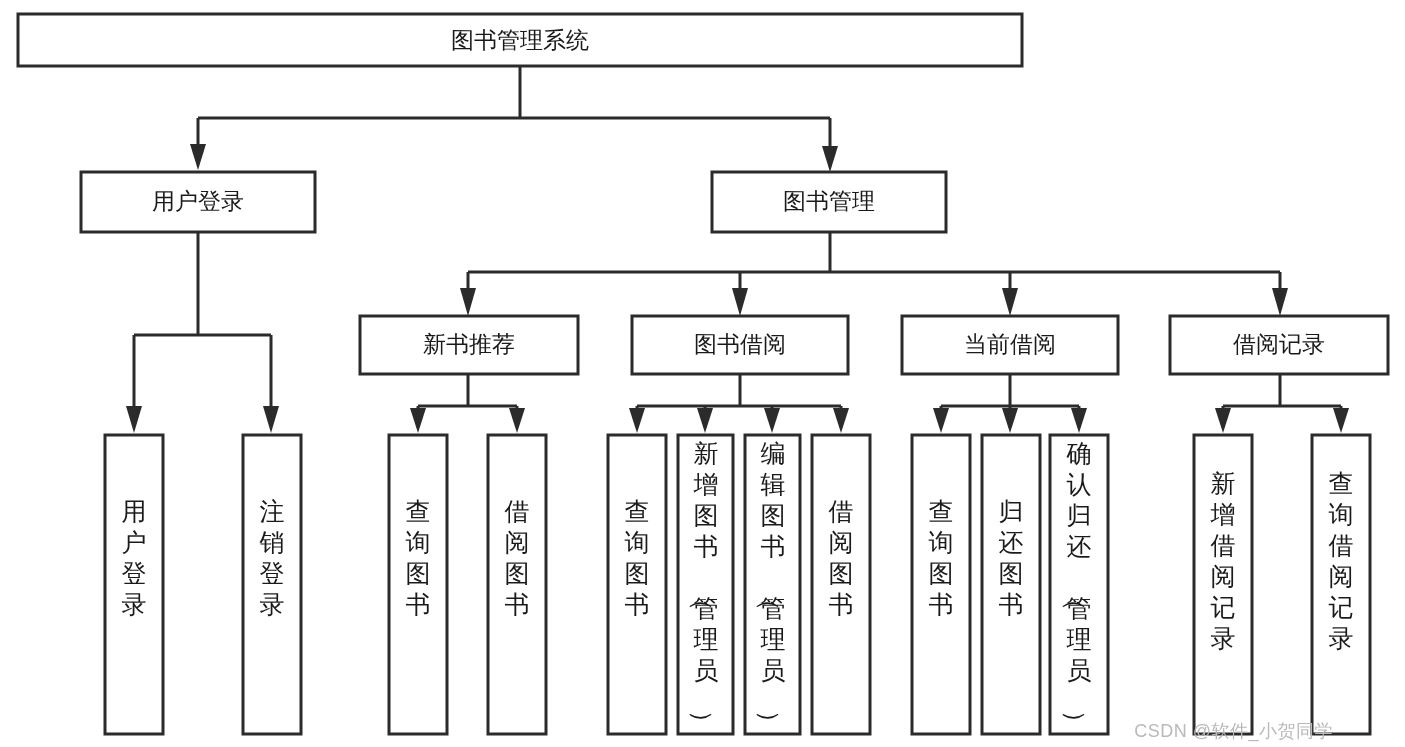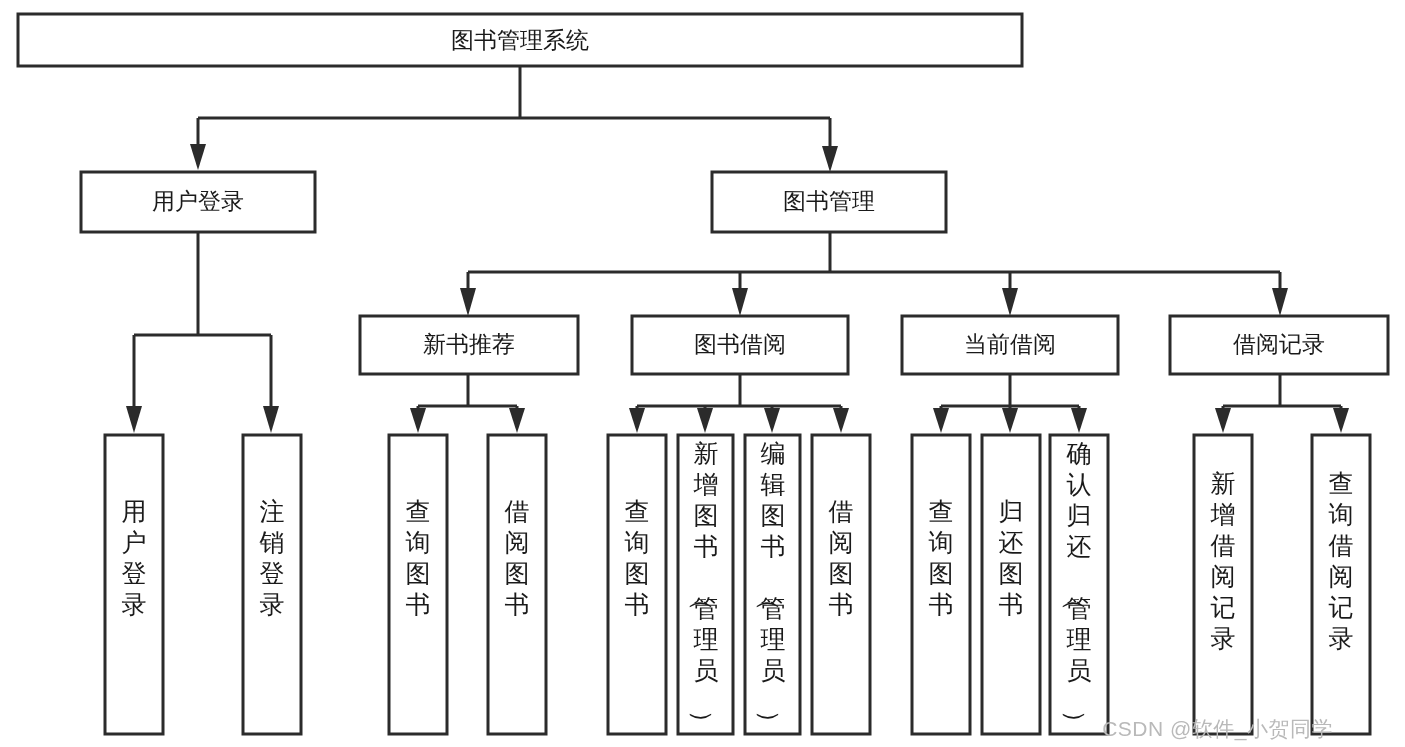--- a/index.html
+++ b/index.html
@@ -52,21 +52,21 @@
     fill: #1a1a1a;
     font-family: "Liberation Sans", "DejaVu Sans", sans-serif;
     font-size: 25px;
     text-anchor: middle;
   }
   .watermark {
     position: absolute;
     right: 8px;
     bottom: 4px;
     font-family: "Liberation Sans", "DejaVu Sans", sans-serif;
-    font-size: 21px;
+    font-size: 18px;
     color: #b9b9b9;
     letter-spacing: 0.5px;
     white-space: nowrap;
     user-select: none;
   }
 </style>
 </head>
 <body>
 
 <div id="diagram-root">

